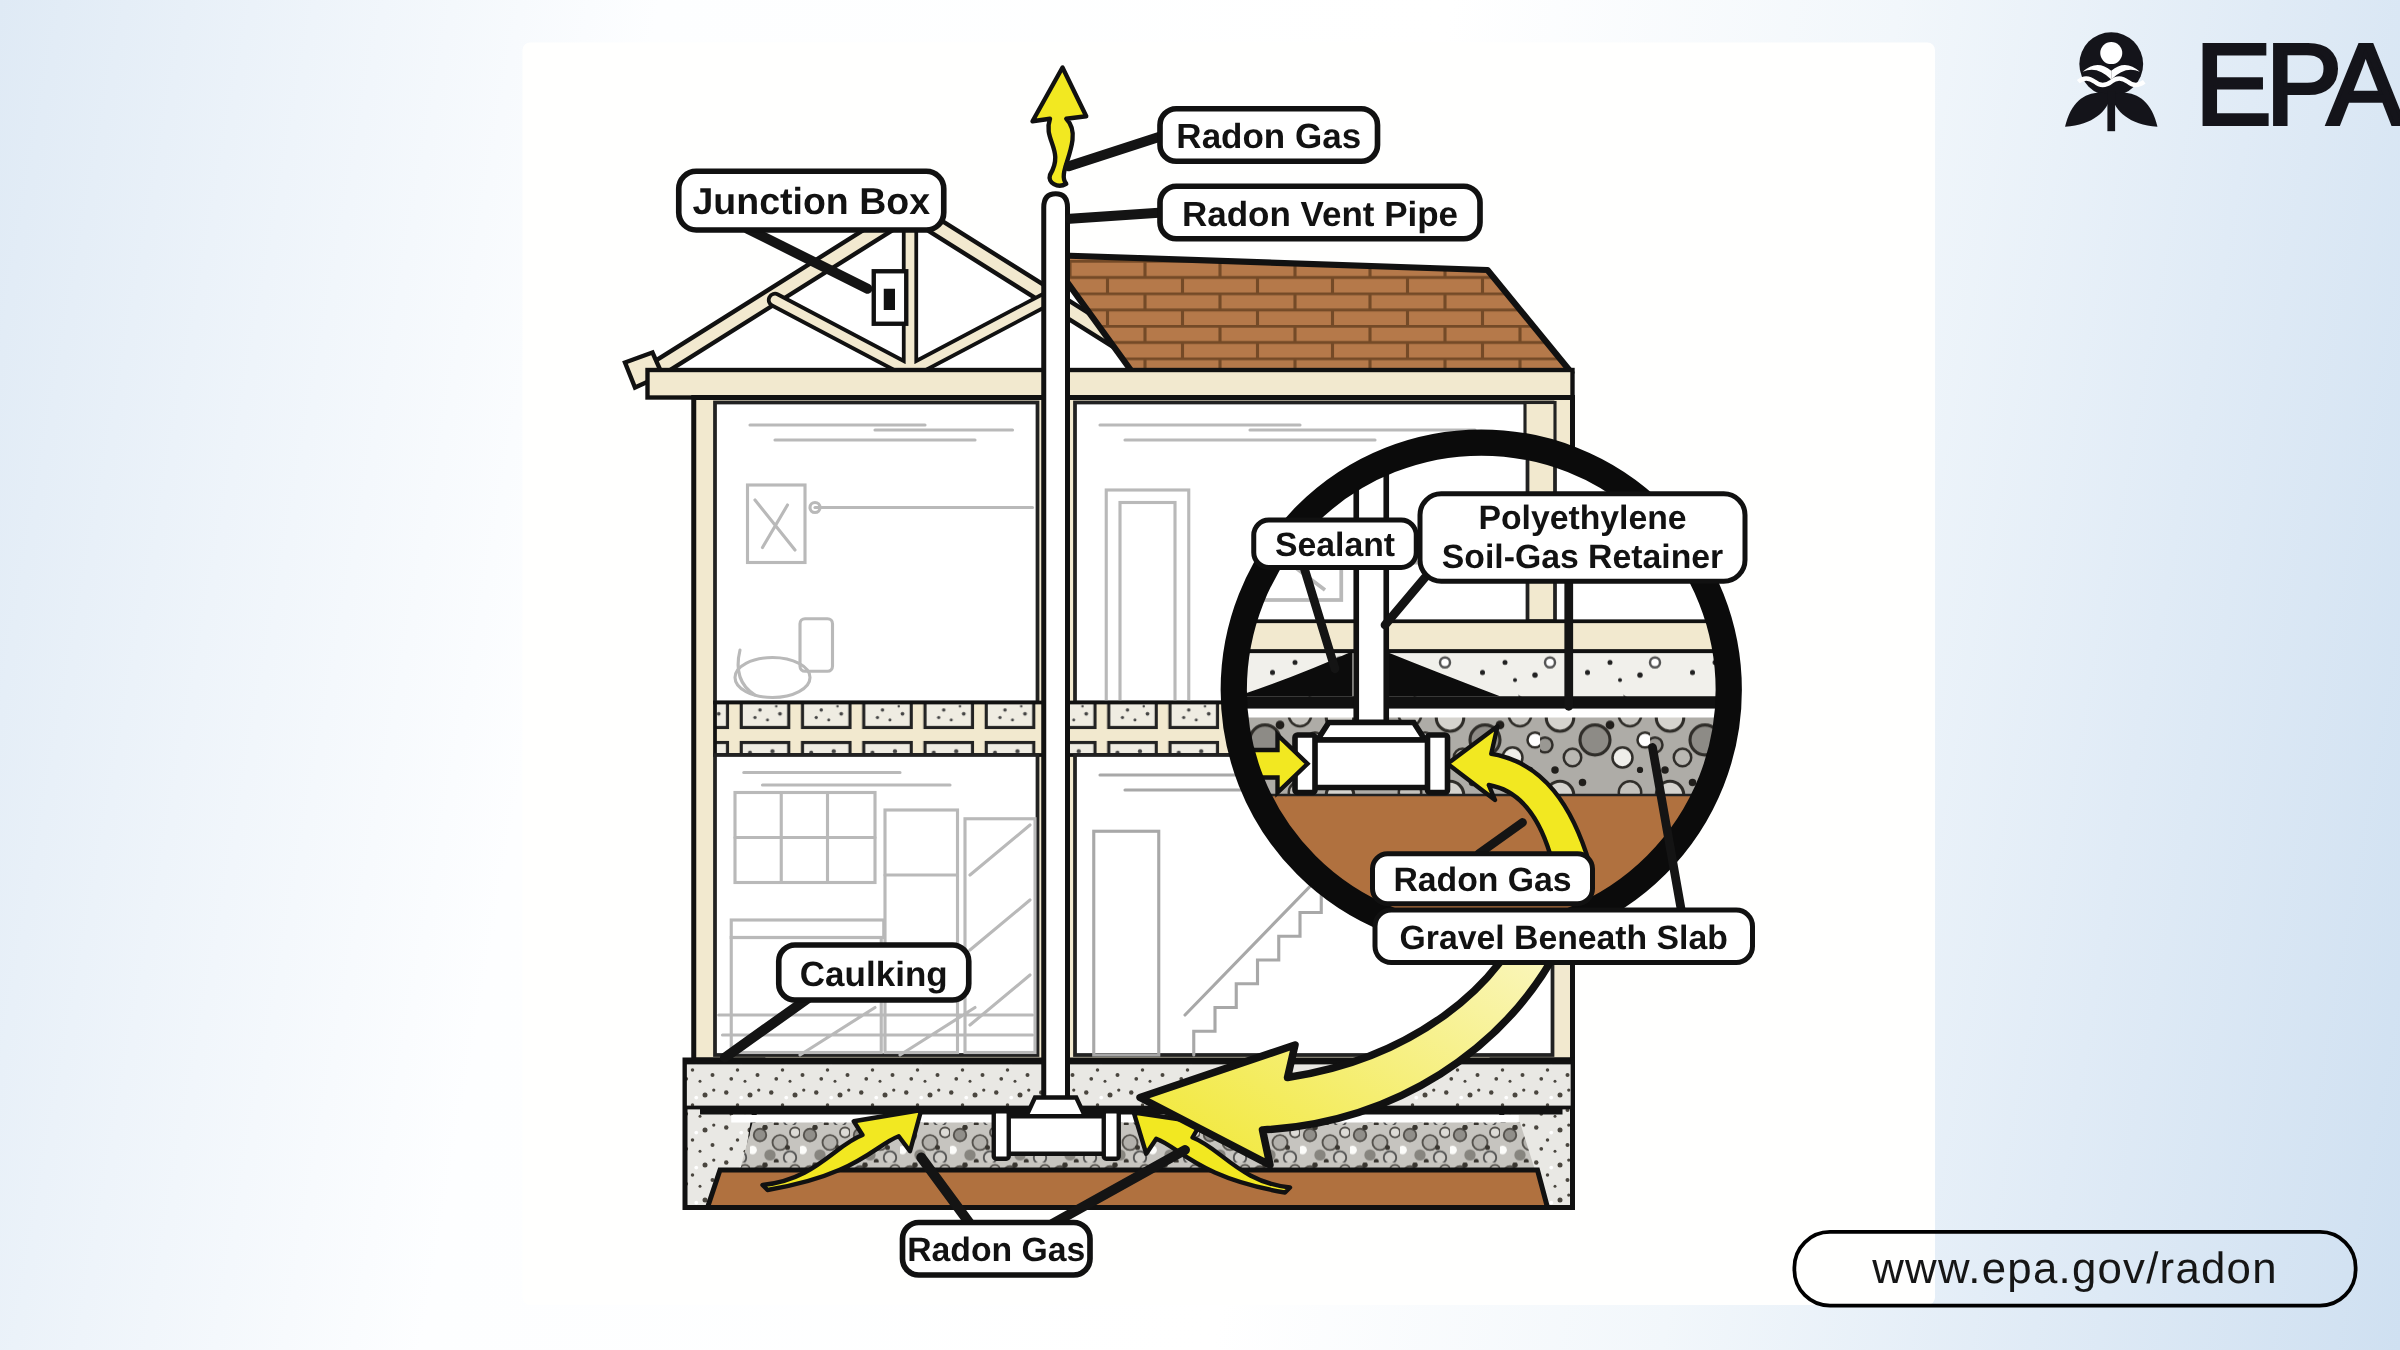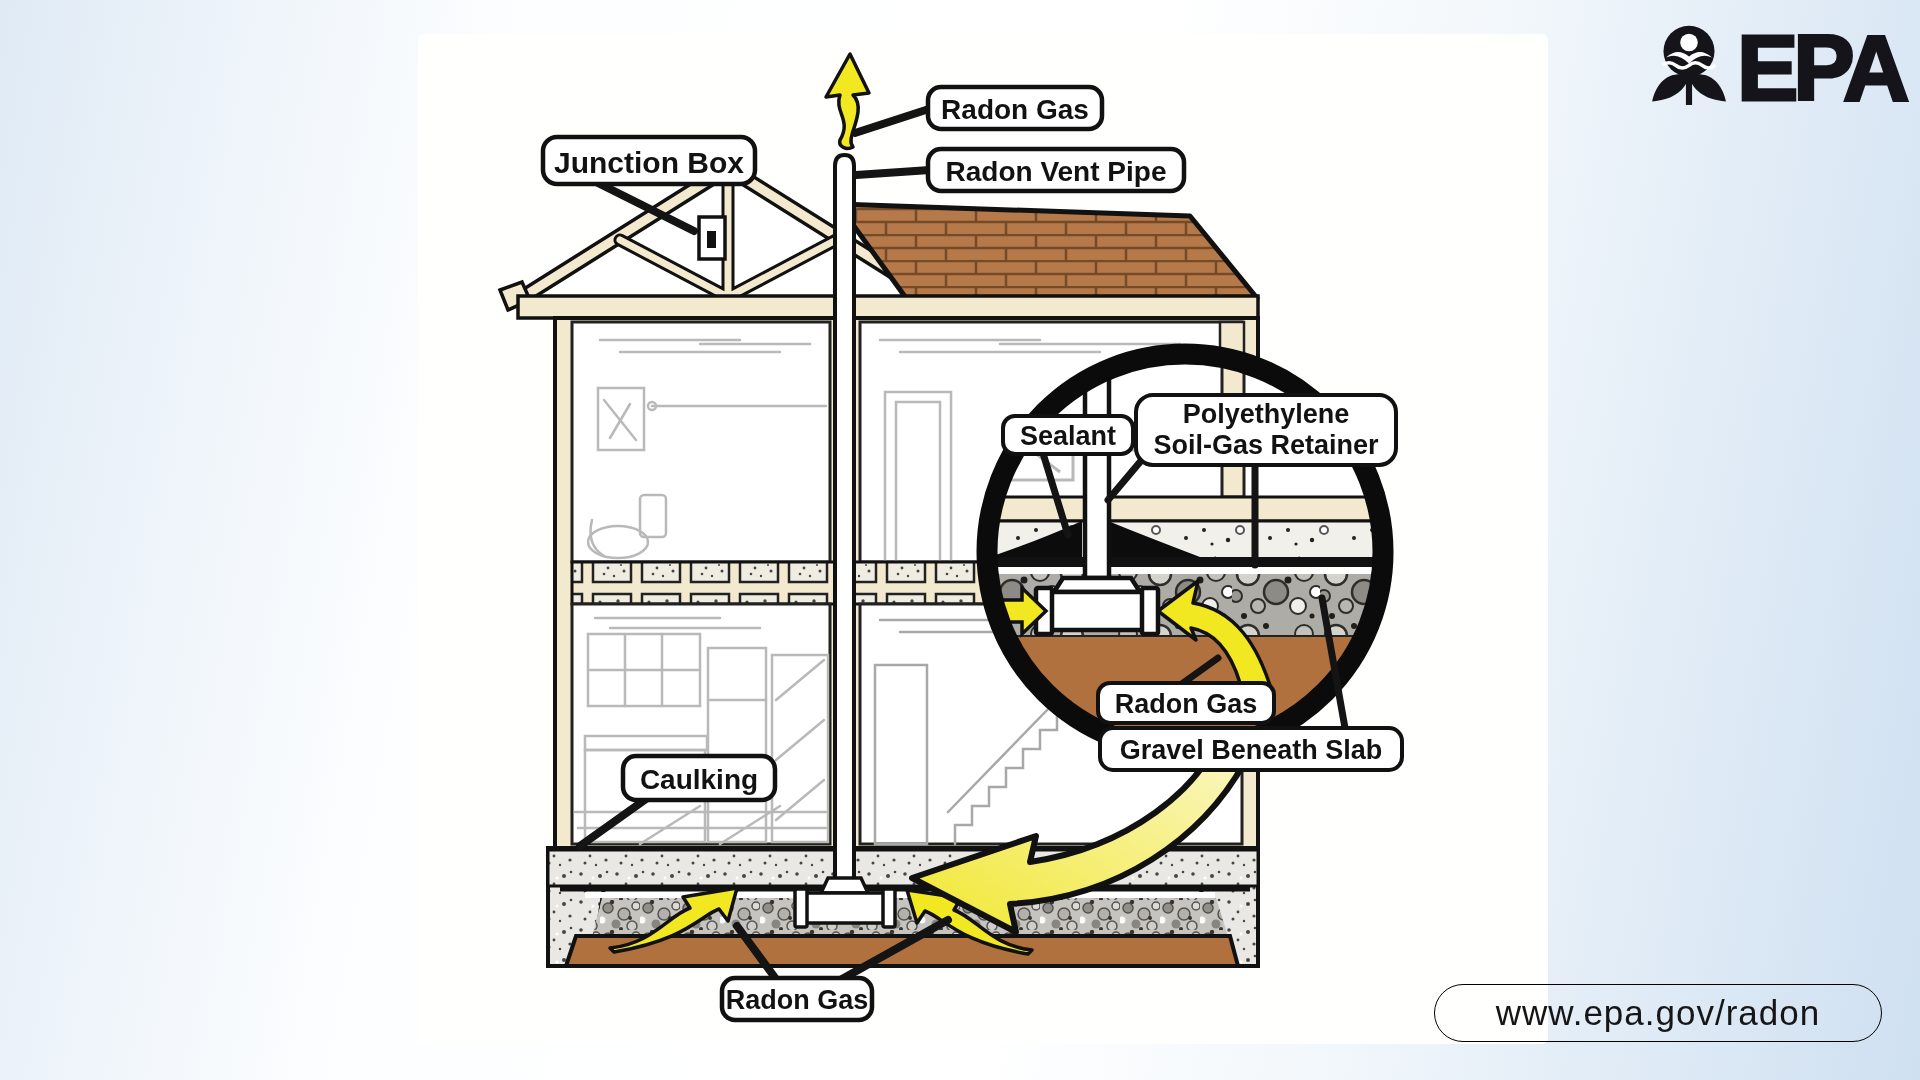--- a/index.html
+++ b/index.html
@@ -4,24 +4,24 @@
 <style>
   html,body{margin:0;padding:0;}
   body{width:1920px;height:1080px;overflow:hidden;
        font-family:"Liberation Sans",sans-serif;
        background:linear-gradient(100deg,#dfeaf5 0%,#eef4fa 12%,#fdfeff 25%,#ffffff 55%,#f2f7fb 72%,#e0ebf6 86%,#cfe0f1 100%);}
   .stage{position:relative;width:1920px;height:1080px;}
   .white-panel{position:absolute;left:418px;top:34px;width:1130px;height:1010px;
                background:#fffffe;border-radius:6px;}
   .diagram-svg{position:absolute;left:0;top:0;}
   .epa-logo{position:absolute;left:1645px;top:24px;display:flex;align-items:center;gap:4px;}
-  .epa-word{font-size:92px;font-weight:bold;color:#14141a;letter-spacing:-5px;
-            -webkit-text-stroke:3px #14141a;line-height:86px;}
+  .epa-word{font-size:92px;font-weight:normal;color:#14141a;letter-spacing:-5px;
+            -webkit-text-stroke:3px #14141a;line-height:86px;margin-left:19px;}
   .url-pill{position:absolute;left:1434px;top:984px;width:446px;height:56px;
-            border:1px solid #000000;border-radius:30px;display:flex;align-items:center;justify-content:center;
+            border:3px solid #000000;border-radius:30px;display:flex;align-items:center;justify-content:center;
             font-size:35px;color:#161616;letter-spacing:1px;background:transparent;cursor:pointer;}
   text.lbl{font-family:"Liberation Sans",sans-serif;font-weight:bold;fill:#121212;}
 </style>
 </head>
 <body>
 
 <div class="stage">
   <div class="white-panel"></div>
 
   <svg class="diagram-svg" width="1920" height="1080" viewBox="0 0 1920 1080">

